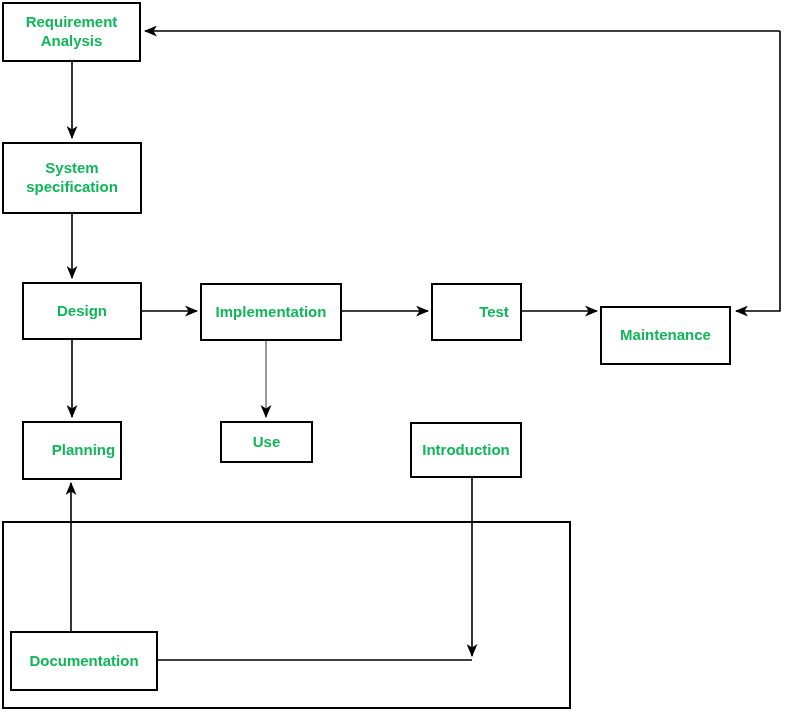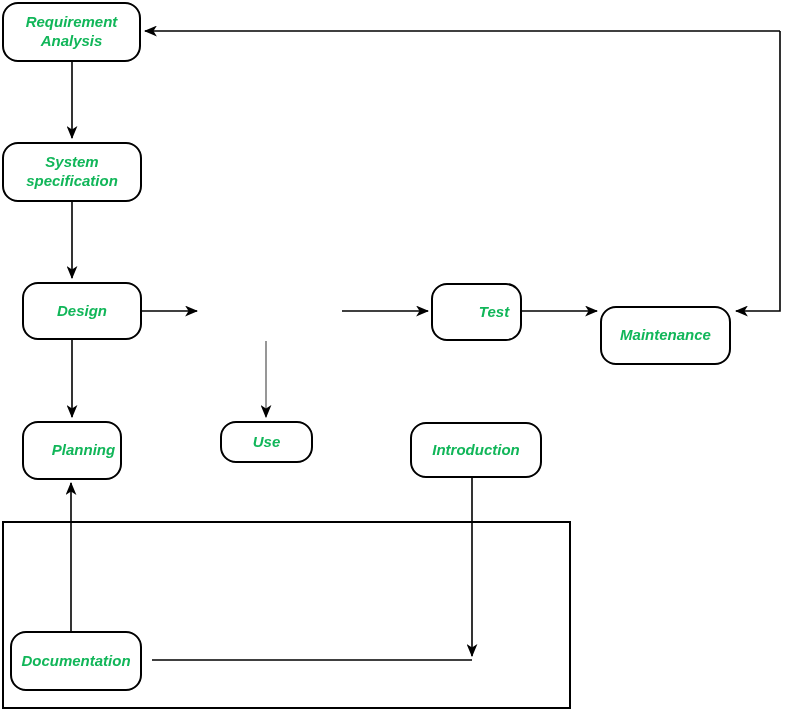--- a/index.html
+++ b/index.html
@@ -17,28 +17,27 @@
   }
   #edges {
     position: absolute;
     left: 0; top: 0;
     width: 790px; height: 712px;
   }
   .node {
     position: absolute;
     box-sizing: border-box;
     border: 2.5px solid #000000;
-    border-radius: 16px;
+    border-radius: 0;
     background: #ffffff;
     display: flex;
     align-items: center;
     justify-content: center;
     text-align: center;
     font-weight: bold;
-    font-style: italic;
     font-size: 15px;
     line-height: 1.25;
     color: #11b659;
     padding: 2px 5px;
   }
   .container-rect {
     position: absolute;
     box-sizing: border-box;
     border: 2.5px solid #000000;
     background: transparent;
@@ -80,46 +79,49 @@
 
     <path d="M472,478 L472,656" stroke="#000000" stroke-width="1.6" fill="none" marker-end="url(#arrowBlack)"></path>
   </svg>
 
   <div class="container-rect" style="left:2px; top:521px; width:569px; height:188px;"></div>
 
   <div class="node" style="left:2px; top:2px; width:139px; height:60px;">
     <span>Requirement Analysis</span>
   </div>
 
-  <div class="node" style="left:2px; top:142px; width:140px; height:60px;">
+  <div class="node" style="left:2px; top:142px; width:140px; height:72px;">
     <span>System specification</span>
   </div>
 
   <div class="node" style="left:22px; top:282px; width:120px; height:58px;">
     <span>Design</span>
   </div>
 
+  <div class="node" style="left:200px; top:283px; width:142px; height:58px;">
+    <span>Implementation</span>
+  </div>
 
   <div class="node" style="left:431px; top:283px; width:91px; height:58px;padding-left:40px;">
     <span>Test</span>
   </div>
 
   <div class="node" style="left:600px; top:282px; width:131px; height:59px;margin-top:24px;">
     <span>Maintenance</span>
   </div>
 
   <div class="node" style="left:22px; top:421px; width:100px; height:59px;padding-left:28px;">
     <span>Planning</span>
   </div>
 
   <div class="node" style="left:220px; top:421px; width:93px; height:42px;">
     <span>Use</span>
   </div>
 
-  <div class="node" style="left:410px; top:422px; width:132px; height:56px;">
+  <div class="node" style="left:410px; top:422px; width:112px; height:56px;">
     <span>Introduction</span>
   </div>
 
-  <div class="node" style="left:10px; top:631px; width:132px; height:60px;align-items:center;">
+  <div class="node" style="left:10px; top:631px; width:148px; height:60px;align-items:center;">
     <span>Documentation</span>
   </div>
 
 </div>
 
 </body></html>

